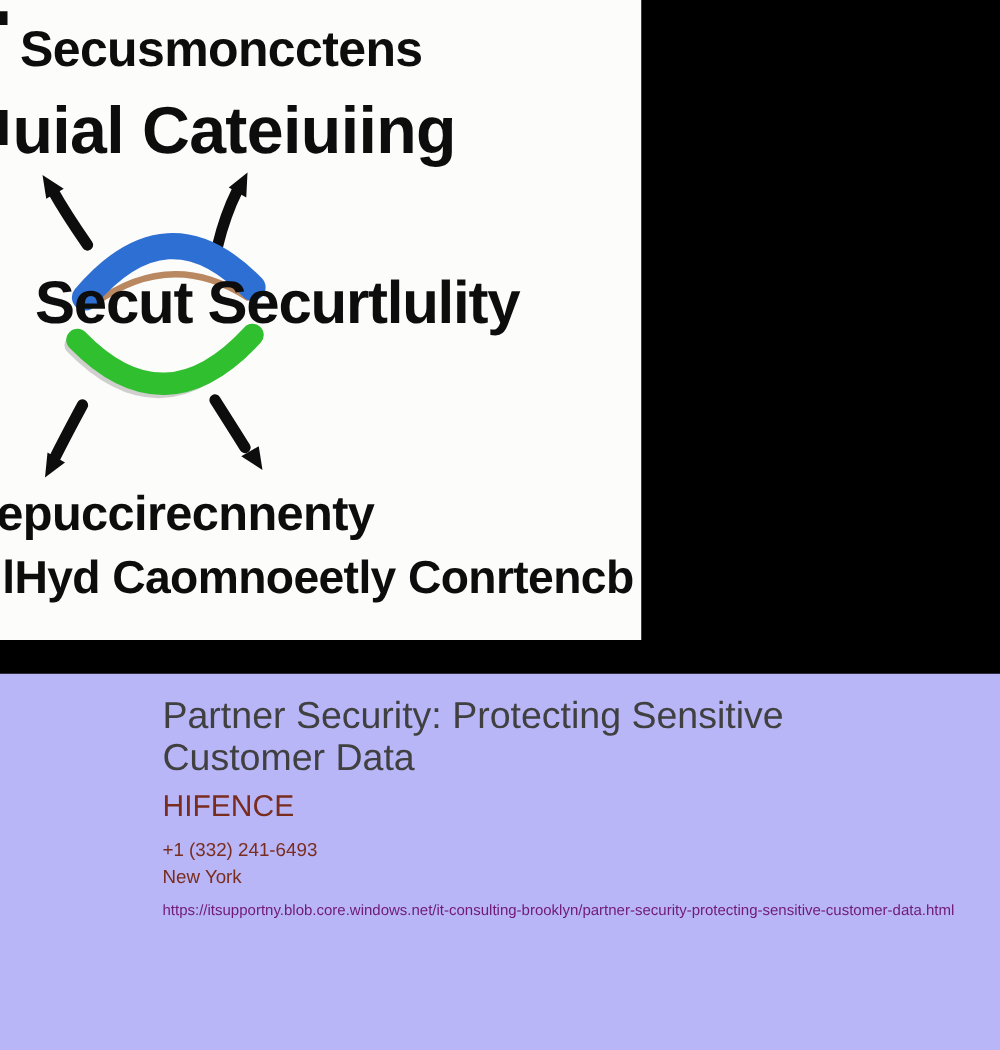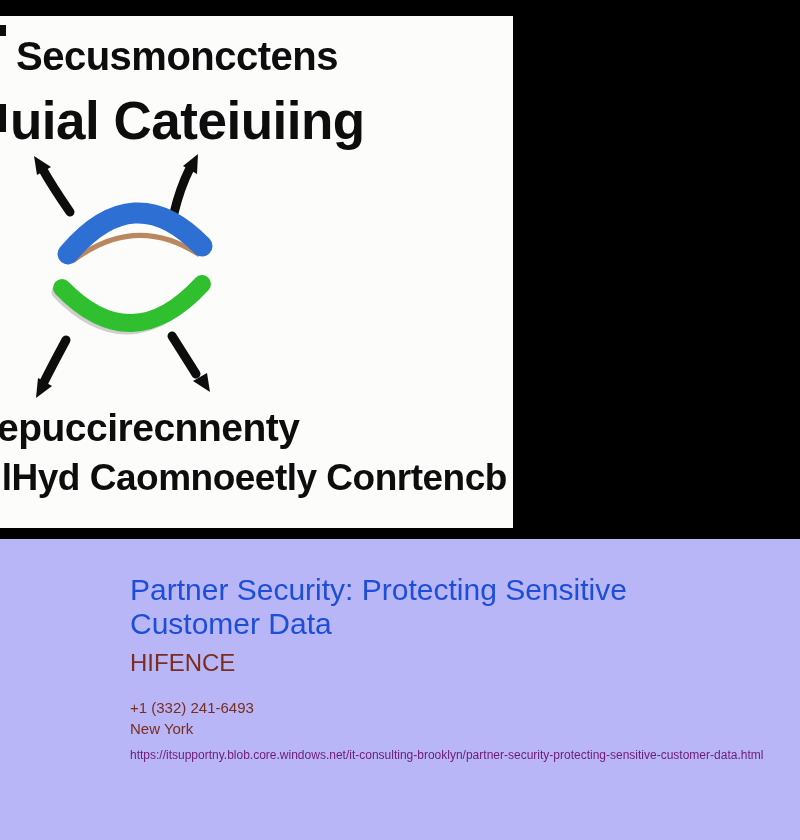--- a/index.html
+++ b/index.html
@@ -15,21 +15,21 @@
 
   
   .hero {
     position: absolute;
     left: 0; top: 0;
     width: 800px; height: 539px;
     background: #000000;
   }
   .hero-image {
     position: absolute;
-    left: 0; top: 16px;
+    left: 0; top: 0;
     width: 513px; height: 512px;
     background: #fcfcfa;
     overflow: hidden;
   }
   .hero-art { position: absolute; left: 0; top: 0; }
   .ht {
     position: absolute;
     color: #0d0d0d;
     font-weight: 700;
     white-space: nowrap;
@@ -48,33 +48,33 @@
   
   .card {
     position: absolute;
     left: 0; top: 539px;
     width: 800px; height: 301px;
     background: #b8b6f7;
     color: #7a2c1e;
     padding-left: 130px;
   }
   .card-title {
-    padding-top: 34px;
+    padding-top: 17px;
     width: 585px;
     font-size: 30px;
     line-height: 34px;
     font-weight: 400;
-    color: #1d4ed8;
+    color: #404040;
   }
   .card-company {
     margin-top: 10px;
     font-size: 24px;
     line-height: 24px;
   }
-  .card-contact { margin-top: 23px; font-size: 15px; line-height: 20.5px; }
+  .card-contact { margin-top: 13px; font-size: 15px; line-height: 20.5px; }
   .card-url {
     display: inline-block;
     margin-top: 9px;
     font-size: 12px;
     line-height: 15px;
     color: #701a75;
     text-decoration: none;
   }
 </style>
 </head>
@@ -111,20 +111,21 @@
         <path d="M 68 238 Q 134 160 202 230" fill="none" stroke="#2d6fd3" stroke-width="21" stroke-linecap="round"></path>
         <path d="M 59 276 Q 129 348 197 272" fill="none" opacity="0.55" stroke="#a9a9a9" stroke-width="15" stroke-linecap="round"></path>
         <path d="M 62 272 Q 132 344 202 268" fill="none" stroke="#2fbf2f" stroke-width="18" stroke-linecap="round"></path>
       </svg>
 
       <span class="edge-frag frag-a"></span>
       <span class="edge-frag frag-b"></span>
 
       <div class="ht ht-top1">Secusmoncctens</div>
       <div class="ht ht-top2">uial Cateiuiing</div>
+      <div class="ht ht-center">Secut Securtlulity</div>
       <div class="ht ht-bottom1">epuccirecnnenty</div>
       <div class="ht ht-bottom2">ilHyd Caomnoeetly Conrtencb</div>
     </div>
   </section>
 
   <section class="card">
     <h1 class="card-title">Partner Security: Protecting Sensitive Customer Data</h1>
     <div class="card-company">HIFENCE</div>
     <div class="card-contact">
       <div>+1 (332) 241-6493</div>

